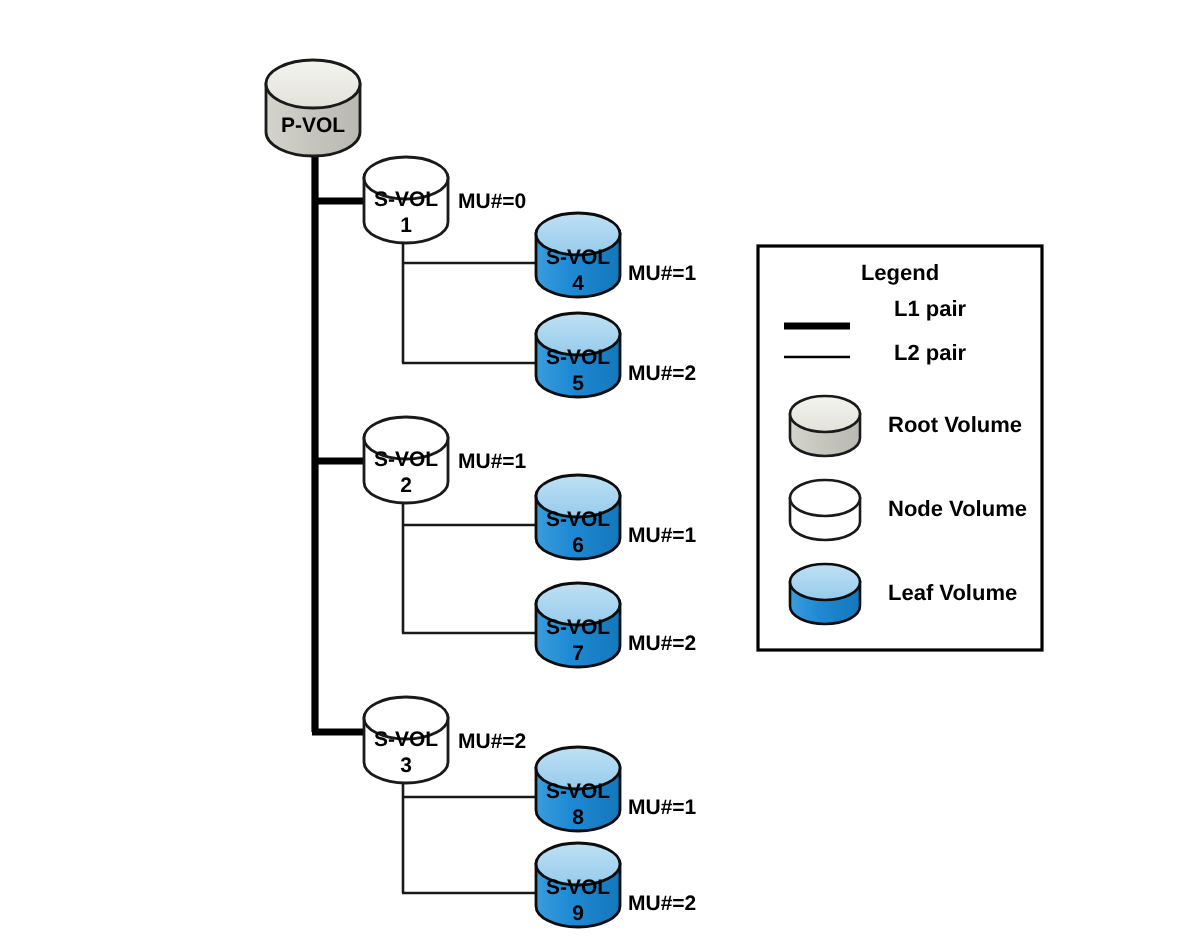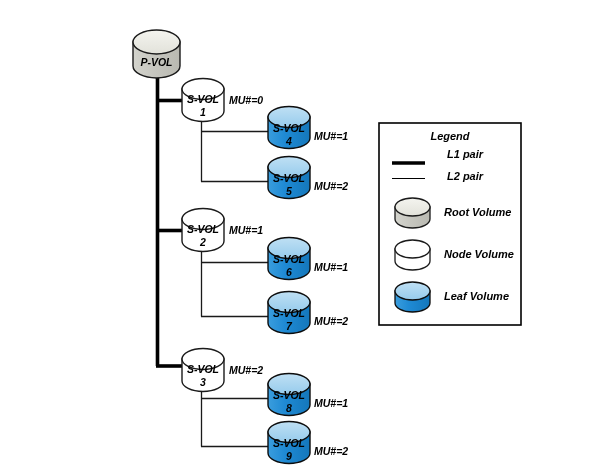--- a/index.html
+++ b/index.html
@@ -9,21 +9,20 @@
   }
   body {
     font-family: "Liberation Sans", sans-serif;
   }
   #canvas {
     position: relative;
     width: 602px;
     height: 470px;
     background: #ffffff;
     overflow: hidden;
-    font-style: italic;
   }
   svg.diagram {
     position: absolute;
     left: 0;
     top: 0;
     width: 602px;
     height: 470px;
   }
   .cyl-label {
     font-family: "Liberation Sans", sans-serif;

